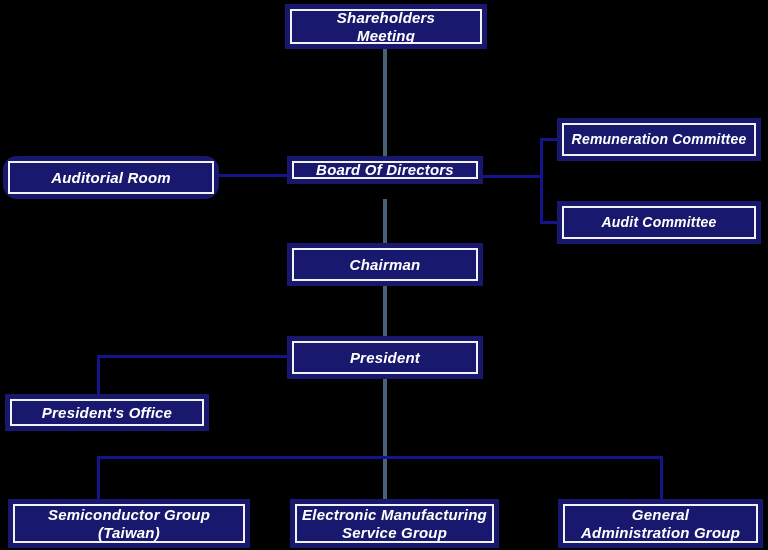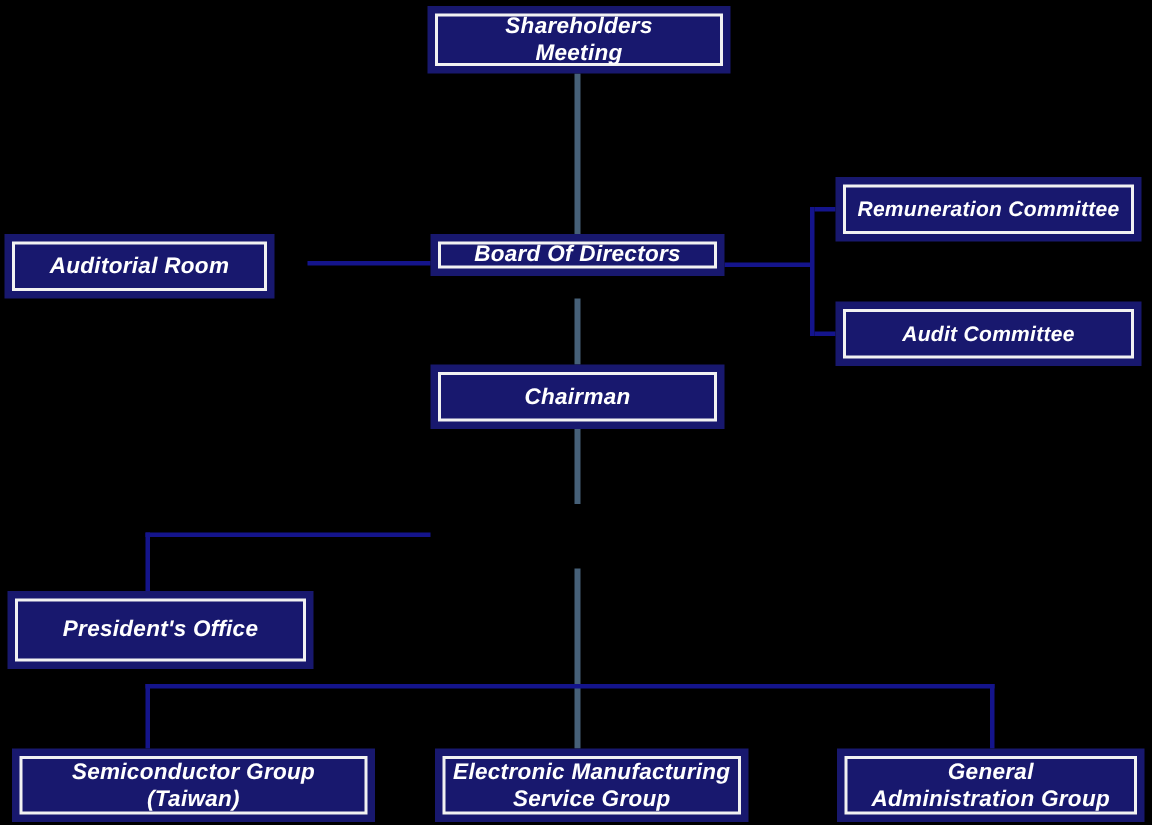--- a/index.html
+++ b/index.html
@@ -51,27 +51,27 @@
   }
   .node-sm .node-inner { font-size: 14px; }
   .line {
     position: absolute;
     background: var(--connector-navy);
   }
   .line.steel { background: var(--connector-steel); }
 
   
   #n-shareholders { left: 285px; top: 4px;   width: 202px; height: 45px; }
-  #n-auditorial   { left: 3px;   top: 156px; width: 180px; height: 43px; }
+  #n-auditorial   { left: 3px;   top: 156px; width: 216px; height: 43px; border-radius: 14px; }
   #n-board        { left: 287px; top: 156px; width: 196px; height: 28px; }
   #n-remuneration { left: 557px; top: 118px; width: 204px; height: 43px; }
   #n-audit        { left: 557px; top: 201px; width: 204px; height: 43px; }
   #n-chairman     { left: 287px; top: 243px; width: 196px; height: 43px; }
   #n-president    { left: 287px; top: 336px; width: 196px; height: 43px; }
-  #n-pres-office  { left: 5px;   top: 394px; width: 204px; height: 52px; }
+  #n-pres-office  { left: 5px;   top: 394px; width: 204px; height: 37px; }
   #n-semiconductor{ left: 8px;   top: 499px; width: 242px; height: 49px; }
   #n-electronic   { left: 290px; top: 499px; width: 209px; height: 49px; }
   #n-general      { left: 558px; top: 499px; width: 205px; height: 49px; }
 
   
   #c-spine-1 { left: 383px; top: 49px;  width: 4px;   height: 107px; }
   #c-spine-2 { left: 383px; top: 199px; width: 4px;   height: 44px; }
   #c-spine-3 { left: 383px; top: 286px; width: 4px;   height: 50px; }
   #c-spine-4 { left: 383px; top: 379px; width: 4px;   height: 120px; }
   #c-auditorial { left: 205px; top: 174px; width: 82px; height: 3px; }
@@ -124,20 +124,23 @@
   </div>
 
   <div class="node node-sm" id="n-audit">
     <div class="node-inner">Audit Committee</div>
   </div>
 
   <div class="node" id="n-chairman">
     <div class="node-inner">Chairman</div>
   </div>
 
+  <div class="node" id="n-president">
+    <div class="node-inner">President</div>
+  </div>
 
   <div class="node" id="n-pres-office">
     <div class="node-inner">President's Office</div>
   </div>
 
   <div class="node" id="n-semiconductor">
     <div class="node-inner">Semiconductor Group
 (Taiwan)</div>
   </div>
 

